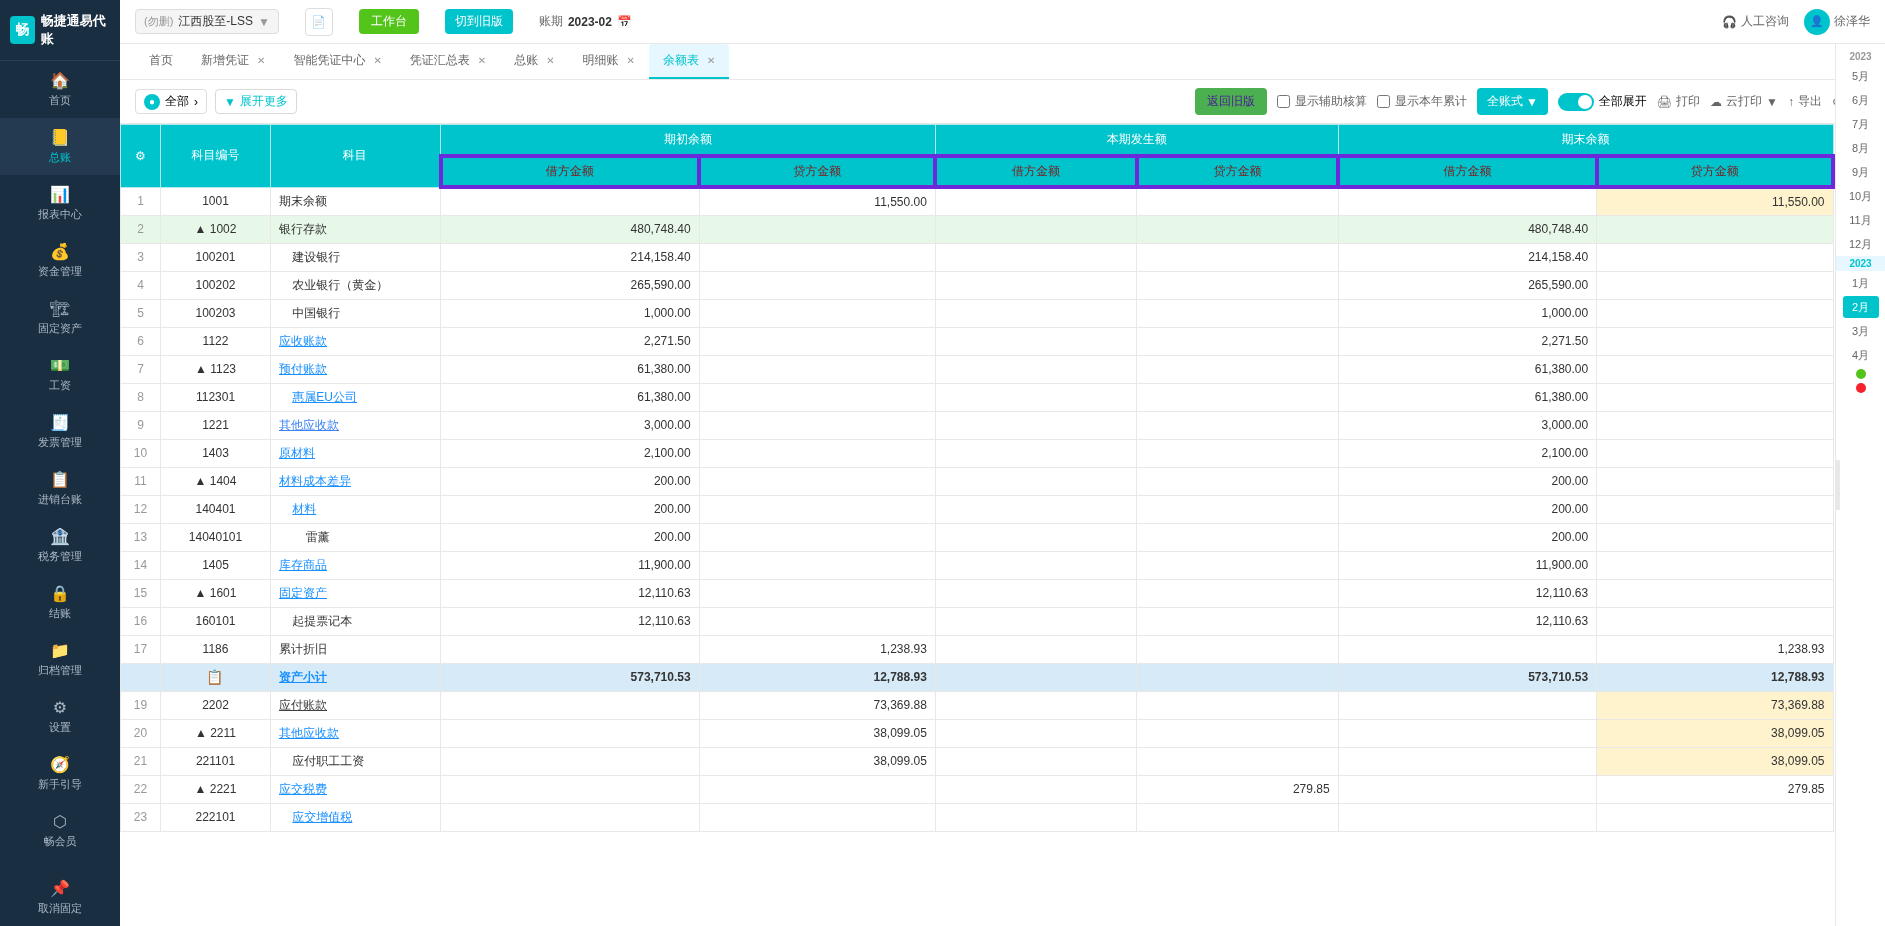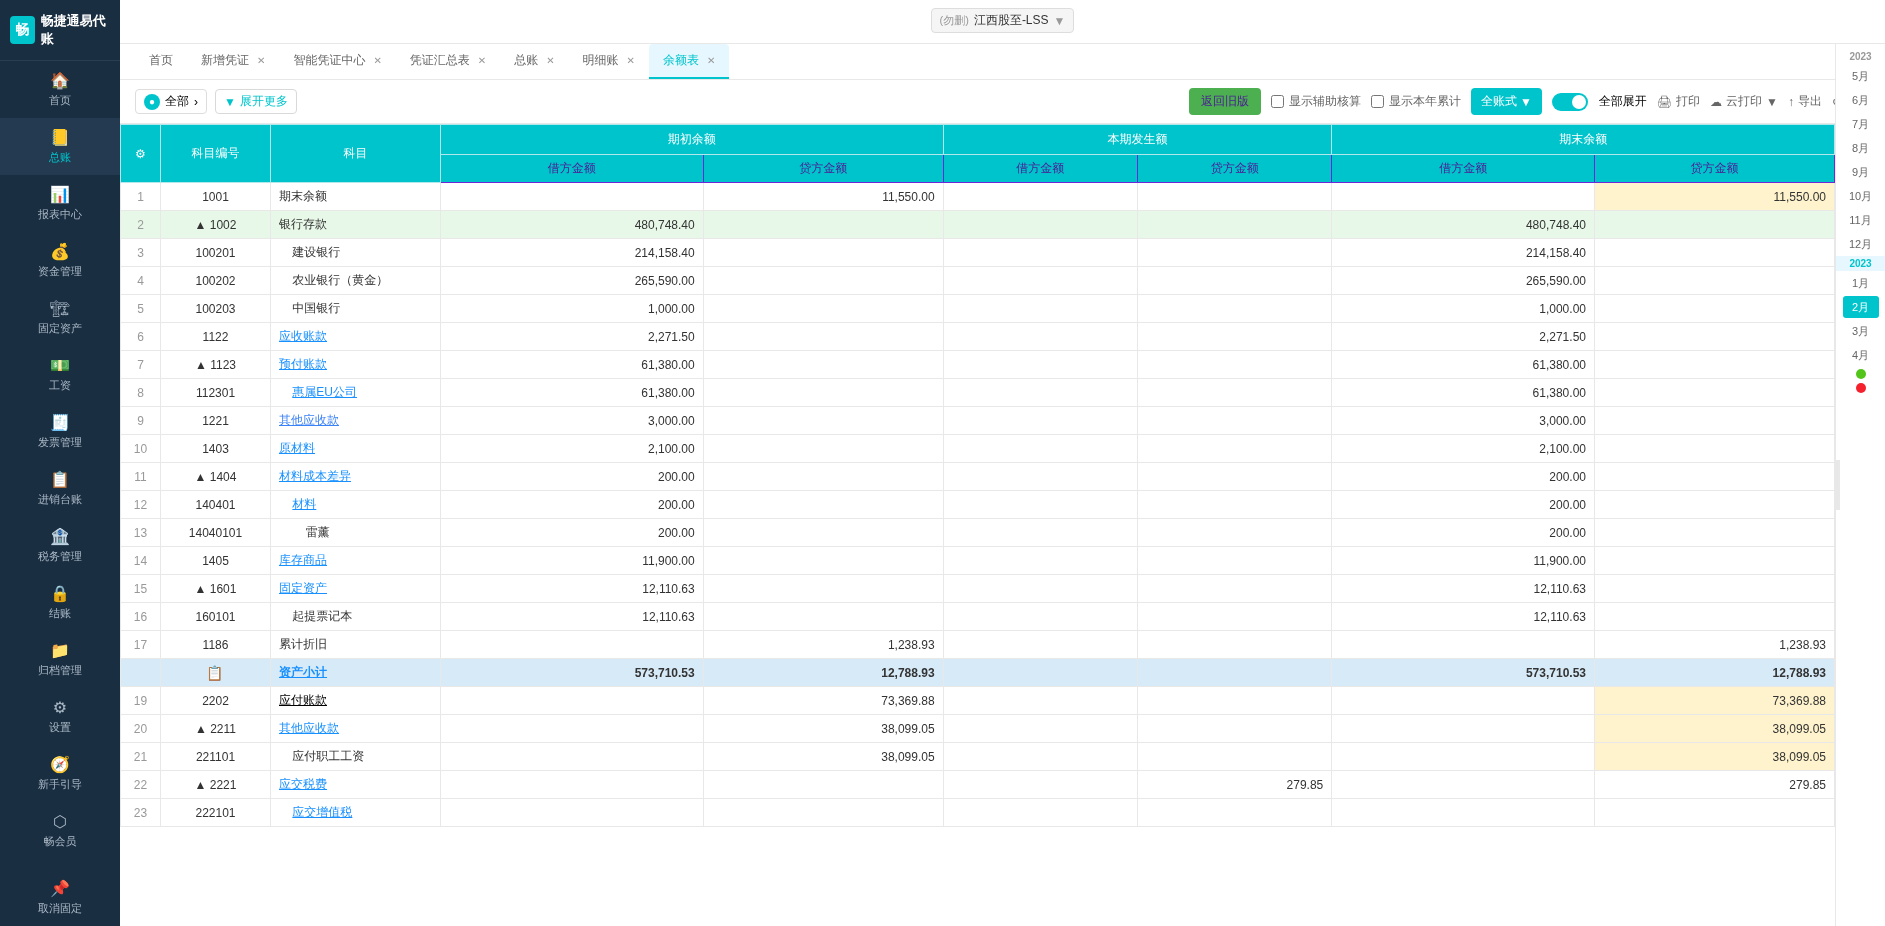--- a/index.html
+++ b/index.html
@@ -32,21 +32,21 @@
     .sidebar-bottom .label { font-size: 11px; }
 
     
     .main {
       margin-left: 120px; height: 100%; display: flex; flex-direction: column;
     }
 
     
     .topbar {
       background: #fff; padding: 8px 15px; display: flex; align-items: center; gap: 26px;
-      border-bottom: 1px solid #e8e8e8; height: 44px; flex-direction: column;
+      border-bottom: 1px solid #e8e8e8; height: 44px;
     }
     .topbar-company {
       display: flex; align-items: center; gap: 5px; background: #f5f5f5; border: 1px solid #ddd;
       border-radius: 4px; padding: 3px 8px; cursor: pointer;
     }
     .topbar-icon-btn {
       width: 28px; height: 28px; border: 1px solid #ddd; border-radius: 4px; display: flex;
       align-items: center; justify-content: center; cursor: pointer; background: #fff; color: #666;
     }
     .topbar-btn-green {
@@ -89,38 +89,38 @@
       display: flex; align-items: center; gap: 5px; border: 1px solid #ddd; border-radius: 4px;
       padding: 3px 8px; background: #fff; cursor: pointer;
     }
     .toolbar-filter .circle { width: 16px; height: 16px; border-radius: 50%; background: #00c4cc; color: #fff; display: flex; align-items: center; justify-content: center; font-size: 10px; }
     .toolbar-expand { display: flex; align-items: center; gap: 4px; color: #00c4cc; cursor: pointer; border: 1px solid #d9d9d9; border-radius: 4px; padding: 3px 8px; }
     .toolbar-right { margin-left: auto; display: flex; align-items: center; gap: 10px; }
     .btn-return { background: #4caf50; color: #4c1d95; border: none; border-radius: 4px; padding: 5px 12px; cursor: pointer; font-size: 12px; }
     .checkbox-group { display: flex; align-items: center; gap: 5px; color: #666; }
     .checkbox-group input { cursor: pointer; }
     .btn-full-format { background: #00c4cc; color: #fff; border: none; border-radius: 4px; padding: 5px 10px; cursor: pointer; font-size: 12px; display: flex; align-items: center; gap: 3px; }
-    .toggle-group { display: flex; align-items: center; gap: 11px; }
+    .toggle-group { display: flex; align-items: center; gap: 5px; }
     .toggle { width: 36px; height: 18px; border-radius: 9px; background: #00c4cc; position: relative; cursor: pointer; }
     .toggle::after { content: ''; position: absolute; right: 2px; top: 2px; width: 14px; height: 14px; border-radius: 50%; background: #fff; }
     .toolbar-action { display: flex; align-items: center; gap: 4px; color: #666; cursor: pointer; font-size: 12px; }
 
     
     .table-wrap {
       flex: 1; overflow-y: auto; overflow-x: hidden;
     }
     table {
       width: 100%; border-collapse: collapse;
     }
     thead tr:first-child th {
       background: #00c4cc; color: #fff; text-align: center; padding: 6px 4px; border: 1px solid #b2e8eb;
       font-size: 12px; font-weight: normal;
     }
     thead tr:last-child th {
-      background: #00c4cc; color: #4c1d95; text-align: center; padding: 5px 4px; border: 1px solid #6d28d9;
+      background: #00c4cc; color: #7f1d1d; text-align: center; padding: 5px 4px; border: 4px solid #6d28d9;
       font-size: 12px; font-weight: normal;
     }
     tbody tr { border-bottom: 1px solid #e8e8e8; }
     td {
       padding: 5px 8px; border: 1px solid #e8e8e8; color: #333; font-size: 12px;
     }
     td.num { text-align: right; }
     td.center { text-align: center; }
     .row-num { color: #999; text-align: center; }
 
@@ -537,21 +537,21 @@
               <td class="num">573,710.53</td>
               <td class="num">12,788.93</td>
               <td class="num"></td>
               <td class="num"></td>
               <td class="num">573,710.53</td>
               <td class="num">12,788.93</td>
             </tr>
             <tr>
               <td class="center row-num">19</td>
               <td class="center">2202</td>
-              <td><a style="color:#000000;cursor:pointer;text-decoration:underline;font-family:Liberation Serif, serif;">应付账款</a></td>
+              <td><a style="color:#404040;cursor:pointer;text-decoration:underline;font-family:Liberation Serif, serif;">应付账款</a></td>
               <td class="num"></td>
               <td class="num">73,369.88</td>
               <td class="num"></td>
               <td class="num"></td>
               <td class="num"></td>
               <td class="num" style="background: rgb(254, 243, 205);">73,369.88</td>
             </tr>
             <tr>
               <td class="center row-num">20</td>
               <td class="center">▲ 2211</td>

